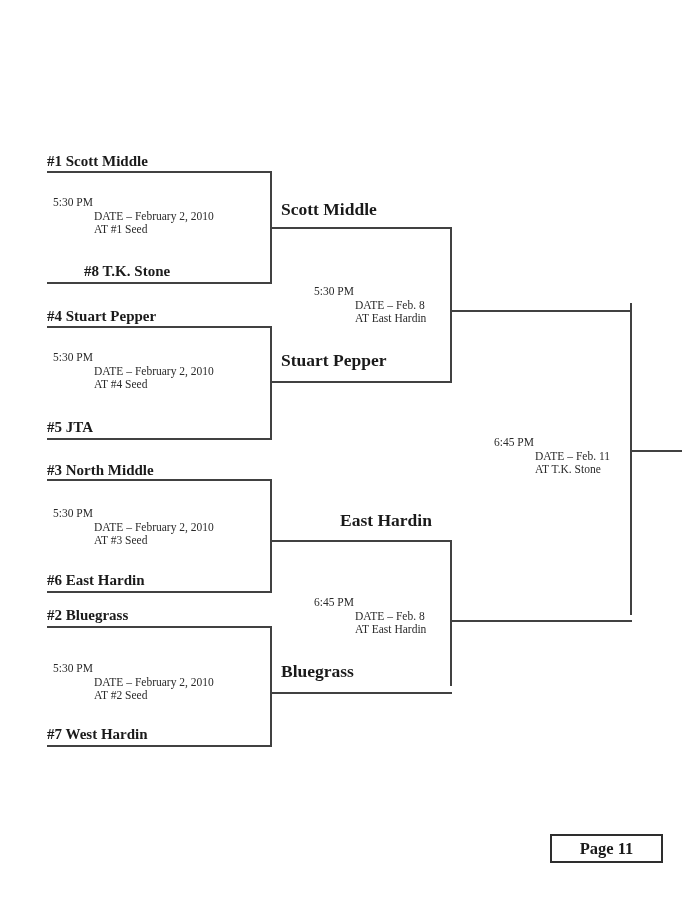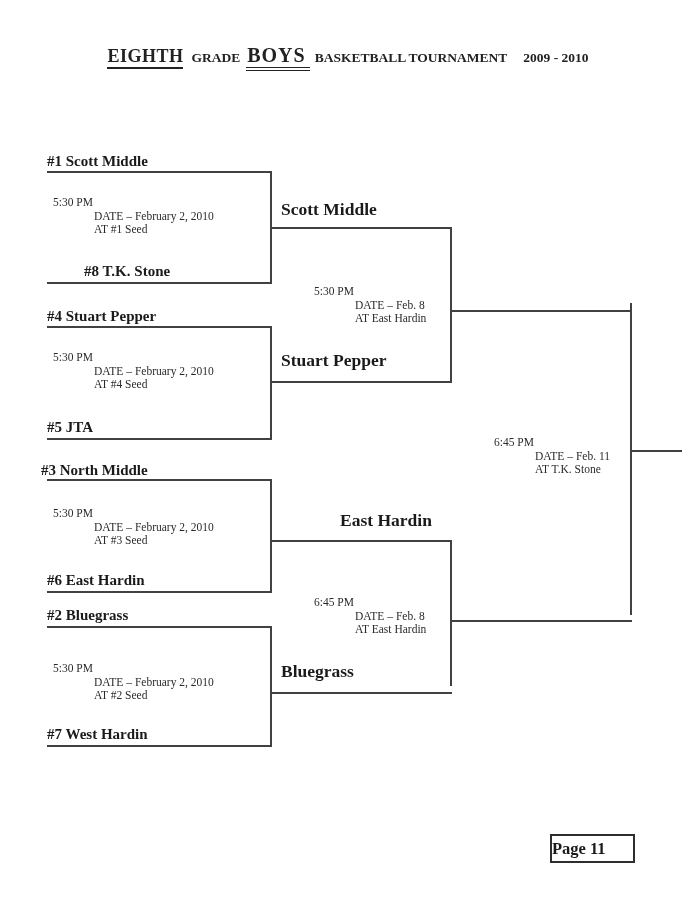--- a/index.html
+++ b/index.html
@@ -28,33 +28,30 @@
   .seed-team { position:absolute; font-weight:bold; font-size:15px; white-space:nowrap; }
   .winner { position:absolute; font-weight:bold; font-size:17.5px; white-space:nowrap; }
   .details { position:absolute; font-size:11.5px; line-height:13.5px; color:#2a2a2a; white-space:nowrap; }
   .details .indent { margin-left:41px; }
 
   
   .official { position:absolute; top:789px; left:0; width:696px; text-align:center; }
   .official span { font-size:31px; font-weight:bold; letter-spacing:.5px; border-bottom:7px double #161616; padding:0 3px 1px 3px; }
   .filepath { position:absolute; top:845px; left:0; width:696px; text-align:center; font-size:10.5px; color:#333; }
   .pagebox {
-    position:absolute; top:834px; left:550px; width:85px; height:29px;
-    border:2px solid #2e2e2e; font-size:16.5px; font-weight:bold; line-height:26px;
+    position:absolute; top:834px; left:550px; width:113px; height:29px;
+    border:2px solid #2e2e2e; text-align:center; font-size:16.5px; font-weight:bold; line-height:26px;
     background:#fff;
   }
 </style>
 </head>
 <body>
 
 <div class="page">
 
-  <div class="title">
-    <span class="t-grade-word">EIGHTH</span><span class="t-grade-label">GRADE</span><span class="t-gender">BOYS</span><span class="t-event">BASKETBALL TOURNAMENT</span><span class="t-season">2009 - 2010</span>
-  </div>
 
   <div class="seed-team" style="left:47px; top:153px;font-family:Liberation Serif, serif;">#1 Scott Middle</div>
   <div class="hl" style="left:47px; top:171px; width:225px;"></div>
   <div class="details" style="left:53px; top:196px;">
     <div>5:30 PM</div>
     <div class="indent">DATE – February 2, 2010</div>
     <div class="indent">AT #1 Seed</div>
   </div>
   <div class="seed-team" style="left:47px; top:263px;margin-left:37px;">#8 T.K. Stone</div>
   <div class="hl" style="left:47px; top:282px; width:225px;"></div>
@@ -76,21 +73,21 @@
   <div class="hl" style="left:270px; top:227px; width:182px;"></div>
   <div class="hl" style="left:270px; top:381px; width:182px;"></div>
   <div class="vl" style="left:450px; top:227px; height:156px;"></div>
   <div class="details" style="left:314px; top:285px;">
     <div>5:30 PM</div>
     <div class="indent">DATE – Feb. 8</div>
     <div class="indent">AT East Hardin</div>
   </div>
   <div class="hl" style="left:450px; top:310px; width:181px;"></div>
 
-  <div class="seed-team" style="left:41px; top:462px;">#3 North Middle</div>
+  <div class="seed-team" style="left:47px; top:462px;">#3 North Middle</div>
   <div class="hl" style="left:47px; top:479px; width:225px;"></div>
   <div class="details" style="left:53px; top:507px;">
     <div>5:30 PM</div>
     <div class="indent">DATE – February 2, 2010</div>
     <div class="indent">AT #3 Seed</div>
   </div>
   <div class="seed-team" style="left:47px; top:572px;">#6 East Hardin</div>
   <div class="hl" style="left:47px; top:591px; width:225px;"></div>
   <div class="vl" style="left:270px; top:479px; height:114px;"></div>
   <div class="winner" style="left:298px; top:510px;margin-left:42px;">East Hardin</div>

